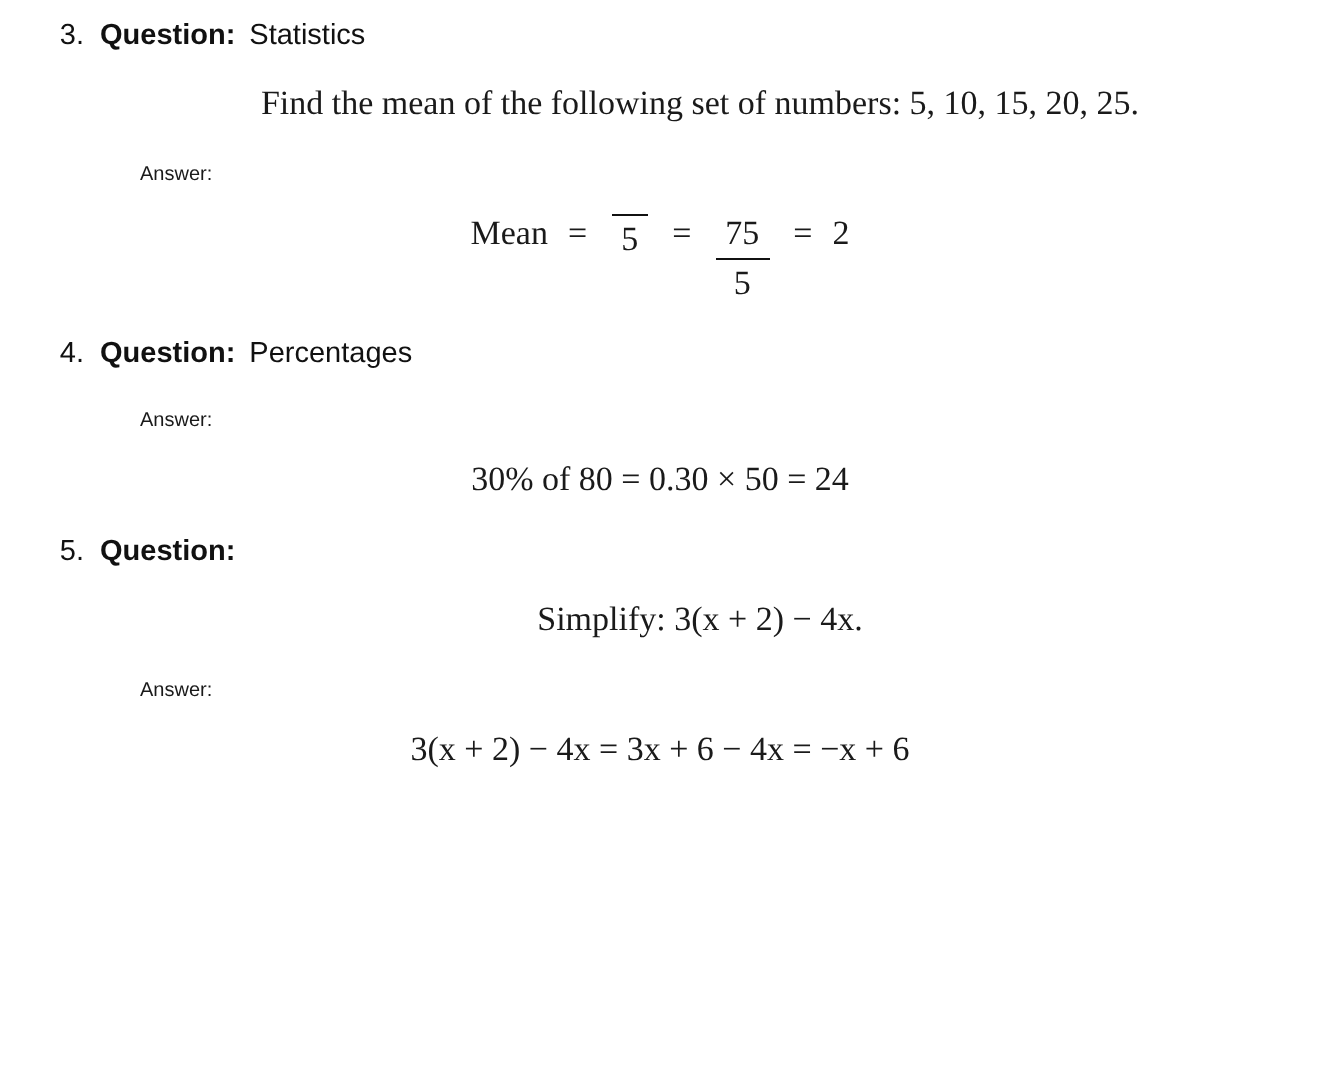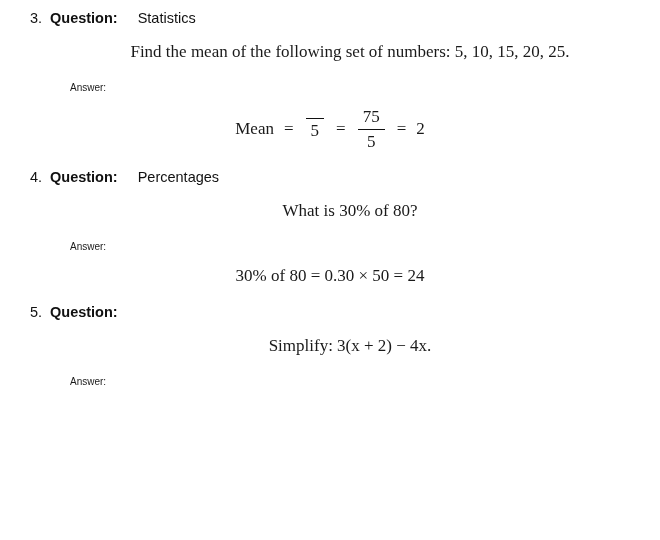--- a/index.html
+++ b/index.html
@@ -36,21 +36,21 @@
   .q-num {
     width: 28px;
     text-align: right;
     padding-right: 8px;
     font-size: 14.5px;
     color: #111;
     flex: none;
   }
   .q-label {
     font-weight: bold;
-    margin-right: 20px;
+    margin-right: 7px;
     text-align: right;
   }
   .q-topic {
     font-weight: normal;
   }
   .stmt {
     font-family: "Liberation Serif", serif;
     font-size: 17px;
     text-align: center;
     margin: 16px 0 0 0;
@@ -63,21 +63,21 @@
   }
   .math {
     font-family: "Liberation Serif", serif;
     font-size: 17px;
     text-align: center;
     margin-top: 14px;
   }
   .mroman { font-style: normal; }
   .eq-row {
     display: flex;
-    align-items: center;
+    align-items: flex-start;
     justify-content: center;
     gap: 9px;
   }
   .frac {
     display: inline-flex;
     flex-direction: column;
     align-items: center;
     vertical-align: middle;
     margin: 0 2px;
   }
@@ -125,27 +125,27 @@
       </span>
     </div>
   </div>
 
   <div class="item" style="margin-top:18px;">
     <div class="q-line">
       <span class="q-num">4.</span>
       <span class="q-label">Question:</span>
       <span class="q-topic">Percentages</span>
     </div>
-    <div class="stmt">What is 30% of 80?</div>
     <div class="ans-label">Answer:</div>
     <div class="math">30% of 80 = 0.30 × 50 = 24</div>
   </div>
 
   <div class="item" style="margin-top:18px;">
     <div class="q-line">
       <span class="q-num">5.</span>
       <span class="q-label">Question:</span>
     </div>
     <div class="stmt">Simplify: 3(x + 2) − 4x.</div>
     <div class="ans-label">Answer:</div>
+    <div class="math">3(x + 2) − 4x = 3x + 6 − 4x = −x + 6</div>
   </div>
 
 </div>
 
 </body></html>

